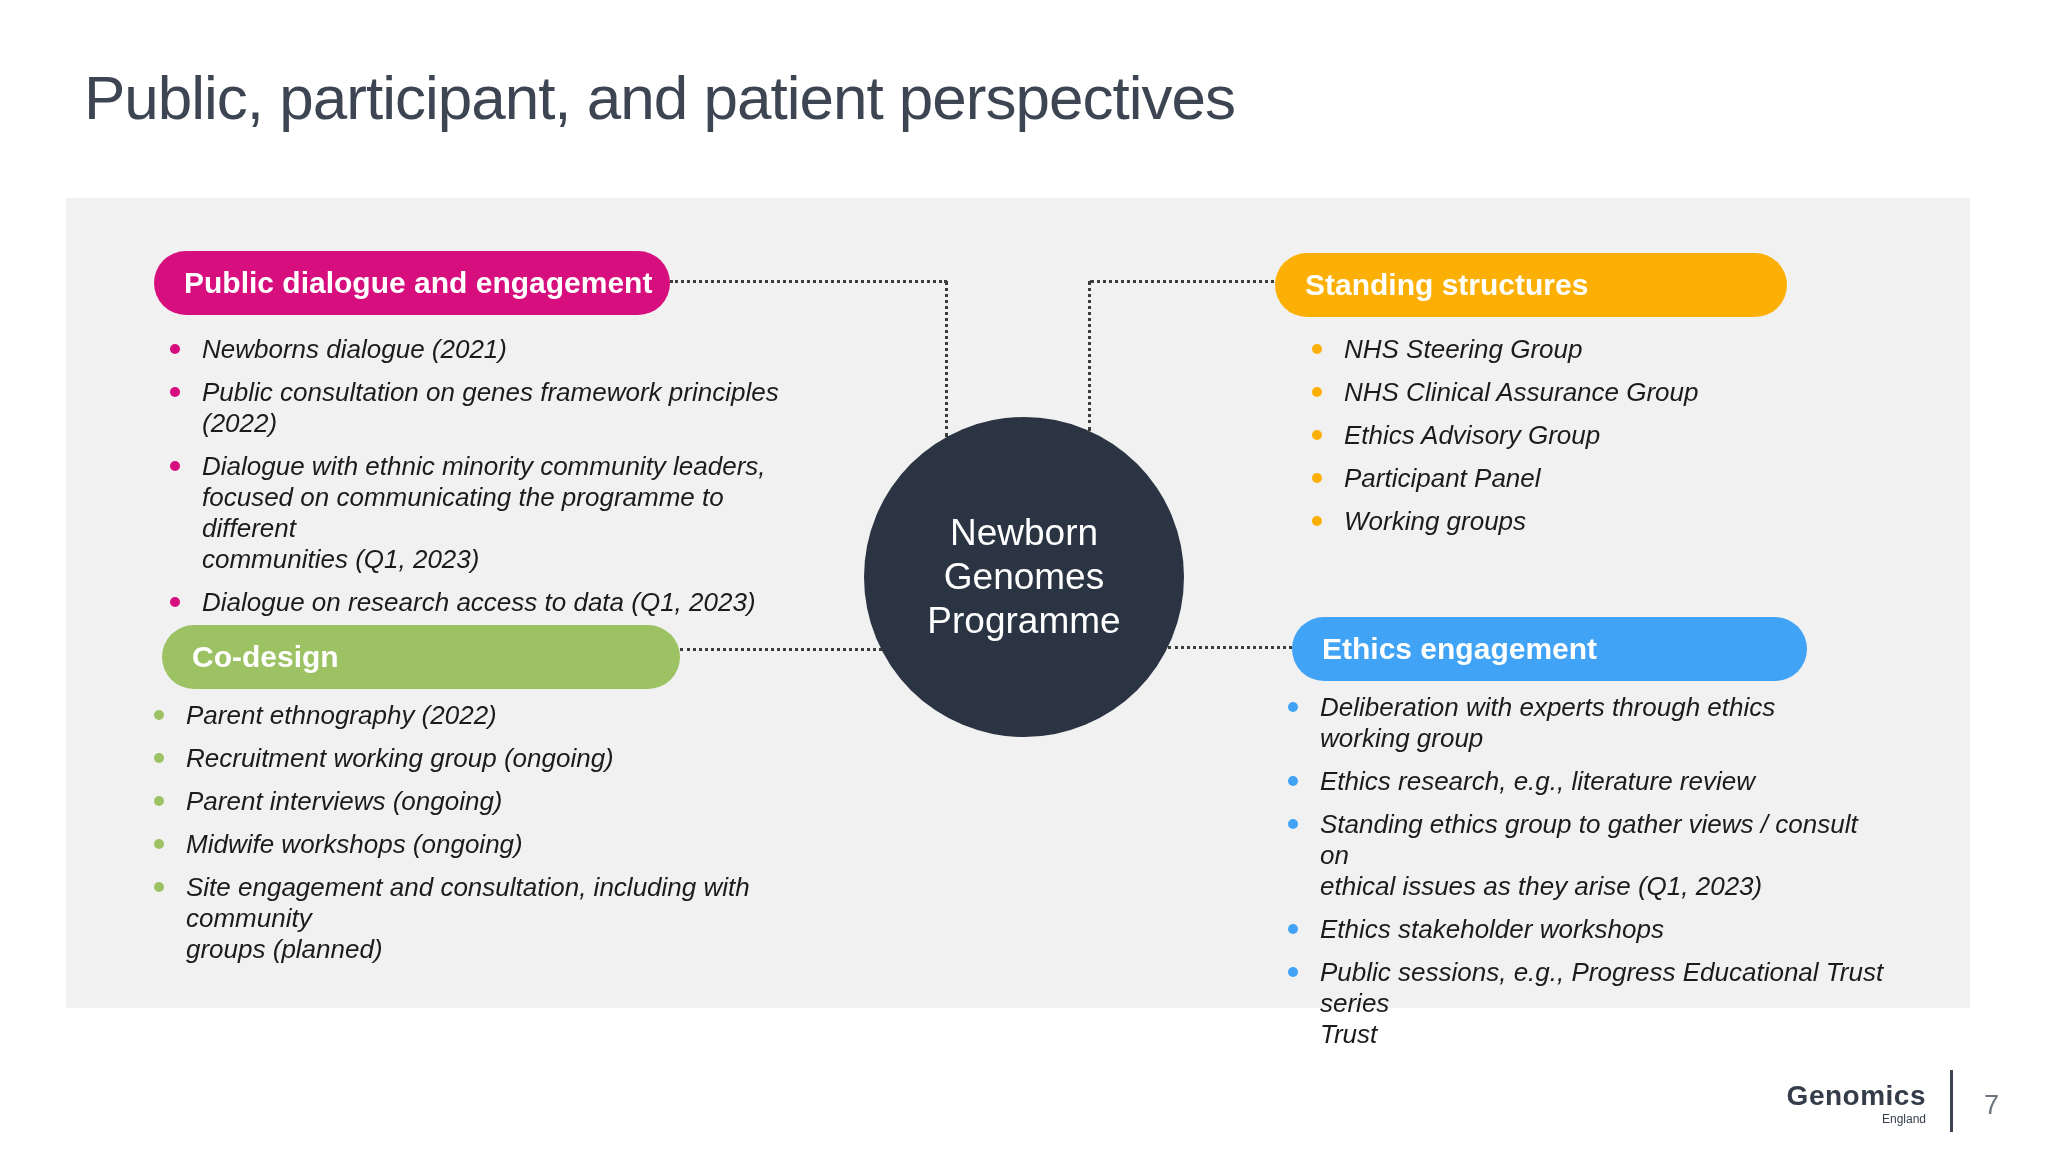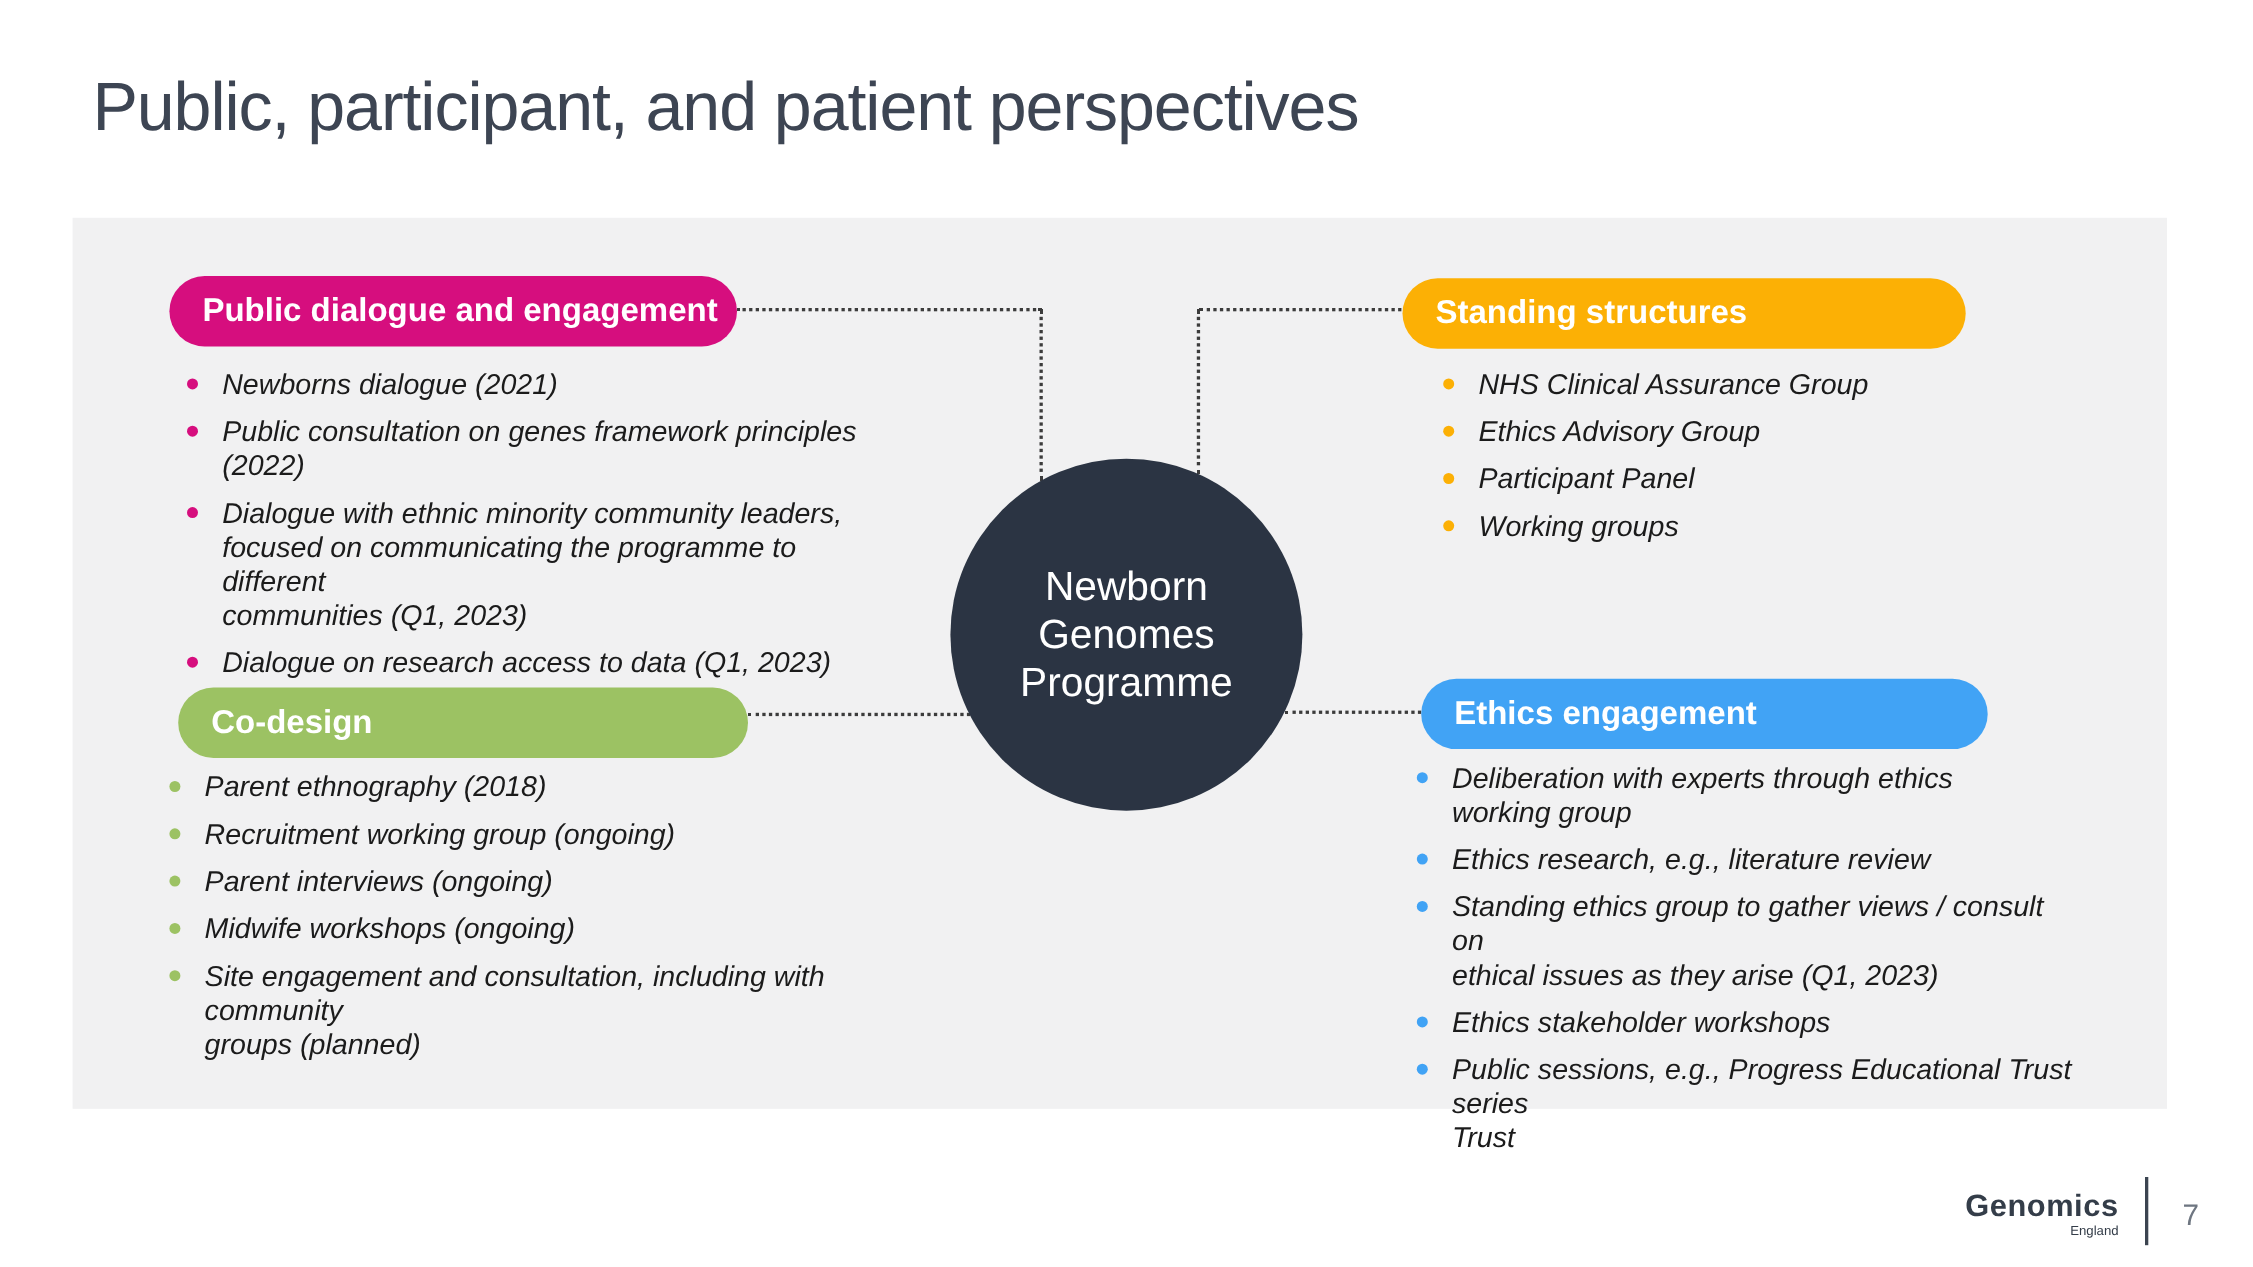--- a/index.html
+++ b/index.html
@@ -75,29 +75,30 @@
     <li><span class="dot"></span><span class="bt">Newborns dialogue (2021)</span></li>
     <li><span class="dot"></span><span class="bt">Public consultation on genes framework principles
 (2022)</span></li>
     <li><span class="dot"></span><span class="bt">Dialogue with ethnic minority community leaders,
 focused on communicating the programme to different
 communities (Q1, 2023)</span></li>
     <li><span class="dot"></span><span class="bt">Dialogue on research access to data (Q1, 2023)</span></li>
   </ul>
 
   <ul class="list list-codesign" style="--c: #9cc263;">
-    <li><span class="dot"></span><span class="bt">Parent ethnography (2018)</span></li>
+    <li><span class="dot"></span><span class="bt">Parent ethnography (2022)</span></li>
     <li><span class="dot"></span><span class="bt">Recruitment working group (ongoing)</span></li>
     <li><span class="dot"></span><span class="bt">Parent interviews (ongoing)</span></li>
     <li><span class="dot"></span><span class="bt">Midwife workshops (ongoing)</span></li>
     <li><span class="dot"></span><span class="bt">Site engagement and consultation, including with community
 groups (planned)</span></li>
   </ul>
 
   <ul class="list list-standing" style="--c: #fcb005;">
+    <li><span class="dot"></span><span class="bt">NHS Steering Group</span></li>
     <li><span class="dot"></span><span class="bt">NHS Clinical Assurance Group</span></li>
     <li><span class="dot"></span><span class="bt">Ethics Advisory Group</span></li>
     <li><span class="dot"></span><span class="bt">Participant Panel</span></li>
     <li><span class="dot"></span><span class="bt">Working groups</span></li>
   </ul>
 
   <ul class="list list-ethics" style="--c: #41a3f5;">
     <li><span class="dot"></span><span class="bt">Deliberation with experts through ethics
 working group</span></li>
     <li><span class="dot"></span><span class="bt">Ethics research, e.g., literature review</span></li>

